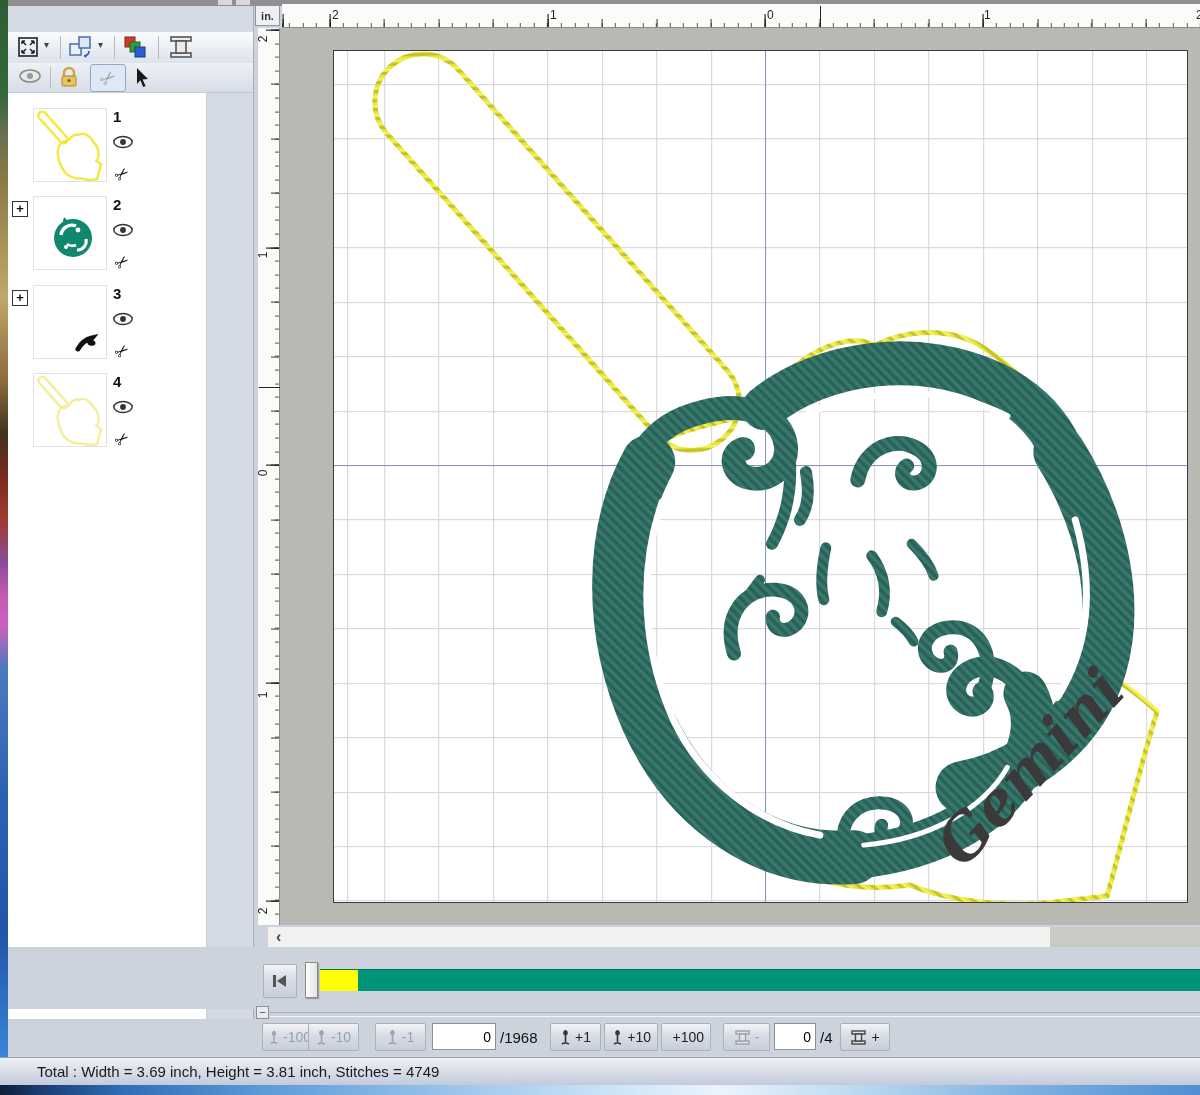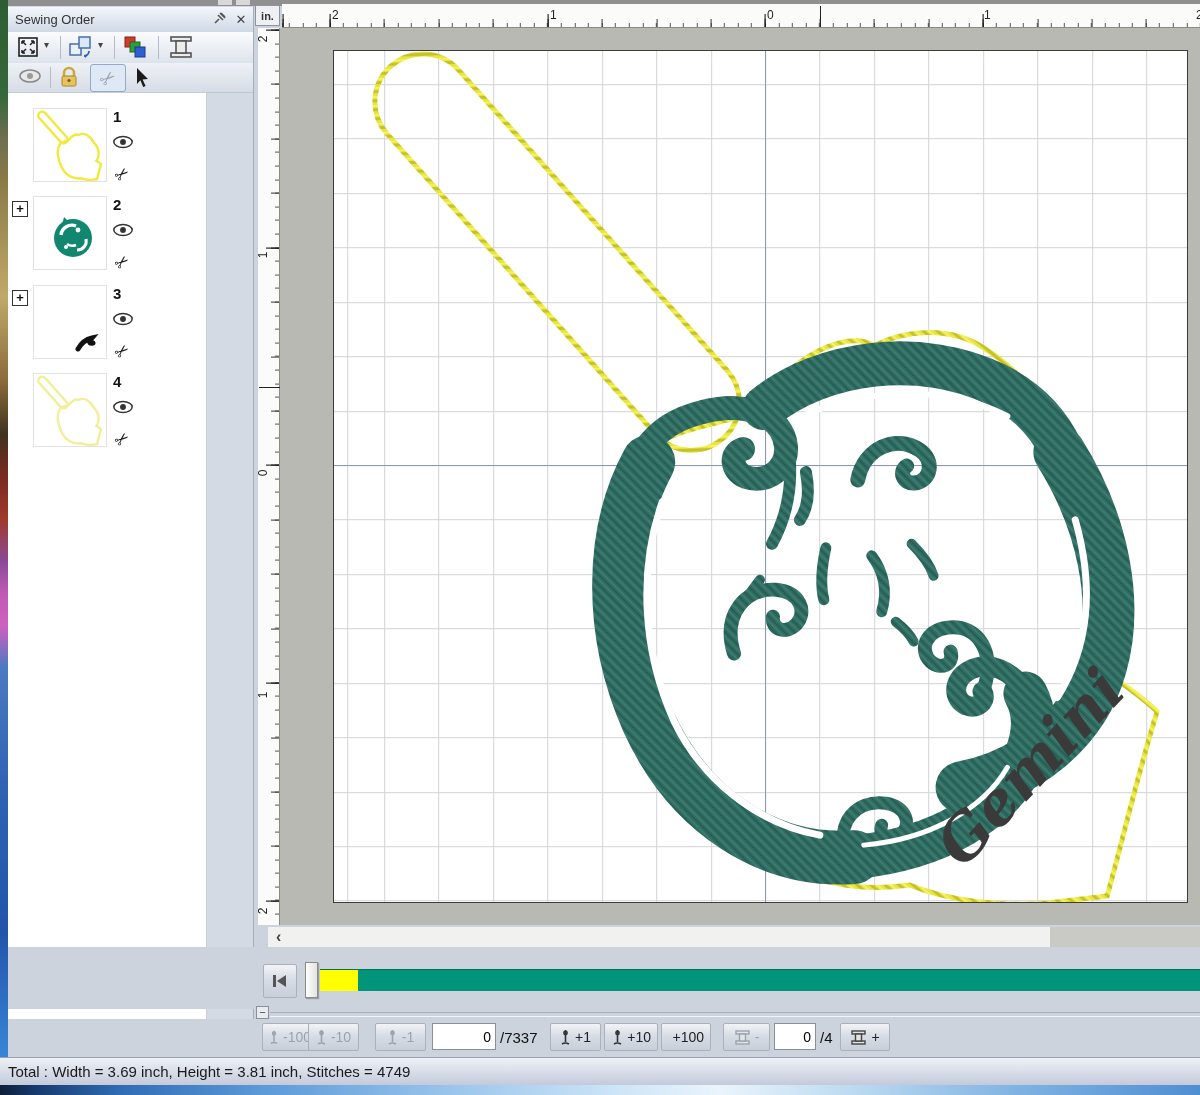--- a/index.html
+++ b/index.html
@@ -60,34 +60,20 @@
 
   <div class="abs" style="left:0;top:0;width:8px;height:1060px;
        background:linear-gradient(#2e5d33 0%,#35683a 9%,#6e6e52 13%,#8a7a45 17%,#c0a86a 28%,#8a6a3a 36%,#40331f 41%,#7a2a20 45%,#a03a2e 49%,#8a4a9a 53%,#c05ab0 56%,#d060c0 59%,#4a7ac0 63%,#2d62b2 75%,#2255aa 88%,#3a86d8 100%);"></div>
 
   <div class="abs" style="left:8px;top:0;width:1192px;height:6px;background:#909090;"></div>
   <div class="abs" style="left:218px;top:0;width:14px;height:5px;background:#d8d8d8;"></div>
   <div class="abs" style="left:236px;top:0;width:14px;height:5px;background:#d8d8d8;"></div>
 
   <div class="abs" style="left:8px;top:6px;width:246px;height:1051px;background:#d4dae3;border-right:1px solid #a8aeb8;box-sizing:border-box;">
 
-    <div class="abs" style="left:0;top:1px;width:245px;height:25px;background:linear-gradient(#f4f7fb,#cfd8e6);
-                display:flex;align-items:center;border-bottom:1px solid #bcc3cf;">
-      <span style="font-size:13px;color:#333;padding-left:7px;flex:1;">Sewing Order</span>
-      <span style="width:20px;text-align:center;">
-        <svg width="13" height="13" viewBox="0 0 13 13">
-            <g stroke="#555" stroke-width="1.6" fill="none">
-          <path d="M7,1 L12,6"></path>
-              <path d="M5,3 L10,8 M8,1 L12,5"></path>
-              <path d="M6,7 L2,11"></path>
-            </g>
-          </svg>
-      </span>
-      <span style="width:24px;text-align:center;font-size:13px;color:#444;cursor:default;">✕</span>
-    </div>
 
     <div class="abs" style="left:0;top:26px;width:245px;height:31px;background:linear-gradient(#fafbfd,#dde3ec);">
       <span class="abs" style="left:8px;top:3px;width:26px;height:24px;">
         <svg width="24" height="24" viewBox="0 0 24 24">
           <rect x="3" y="3" width="18" height="18" fill="none" stroke="#222" stroke-width="1.6"></rect>
           <g stroke="#222" stroke-width="1.5">
               <path d="M6,6 L10,10 M6,6 l3,0 M6,6 l0,3"></path>
           <path d="M18,6 L14,10 M18,6 l-3,0 M18,6 l0,3"></path>
           <path d="M6,18 L10,14 M6,18 l3,0 M6,18 l0,-3"></path>
           <path d="M18,18 L14,14 M18,18 l-3,0 M18,18 l0,-3"></path>
@@ -365,21 +351,21 @@
           <g stroke="#9aa3ad" stroke-width="1.6" fill="none">
         <line x1="5.5" y1="1" x2="5.5" y2="13"></line>
             <circle cx="5.5" cy="4" r="1.6"></circle>
             <path d="M2,15 q3,-2 7,0"></path>
           </g>
         </svg>
       <span>-1</span>
     </button>
 
     <input class="abs numbox" style="left: 424px; top: 4px; width: 64px; height: 27px;" value="0">
-    <span class="abs tbar-label" style="left:492px;top:10px;">/7337</span>
+    <span class="abs tbar-label" style="left:492px;top:10px;">/1968</span>
 
     <button class="abs btn3d" style="left:542px;top:4px;width:51px;height:28px;">
       <svg width="11" height="17" viewBox="0 0 11 17">
           <g stroke="#333" stroke-width="1.6" fill="none">
         <line x1="5.5" y1="1" x2="5.5" y2="13"></line>
             <circle cx="5.5" cy="4" r="1.6"></circle>
             <path d="M2,15 q3,-2 7,0"></path>
           </g>
         </svg>
       <span>+1</span>
@@ -424,20 +410,20 @@
             <rect x="2" y="11" width="13" height="3"></rect>
             <rect x="5.5" y="4" width="6" height="7"></rect>
           </g>
         </svg>
       <span>+</span>
     </button>
   </div>
 
   <div class="abs" style="left:0;top:1057px;width:1200px;height:28px;
               background:linear-gradient(#eef1f6,#c3cada);border-top:1px solid #9aa2b0;
-              display:flex;align-items:center;box-sizing:border-box;">
+              display:flex;align-items:center;box-sizing:border-box;padding-left:29px;">
     <span style="font-size:15px;color:#1a1a1a;padding-left:8px;">Total : Width = 3.69 inch, Height = 3.81 inch, Stitches = 4749</span>
   </div>
 
   <div class="abs" style="left:0;top:1085px;width:1200px;height:10px;
        background:linear-gradient(90deg,#0e1e38 0%,#173a6e 3%,#2f6cb4 10%,#5c9ad8 22%,#9cc6ec 38%,#cfe6f8 52%,#eaf4fc 60%,#b8d8f0 72%,#7fb2e2 85%,#4f8ed2 100%);"></div>
 
 </div>
 
 </body></html>

